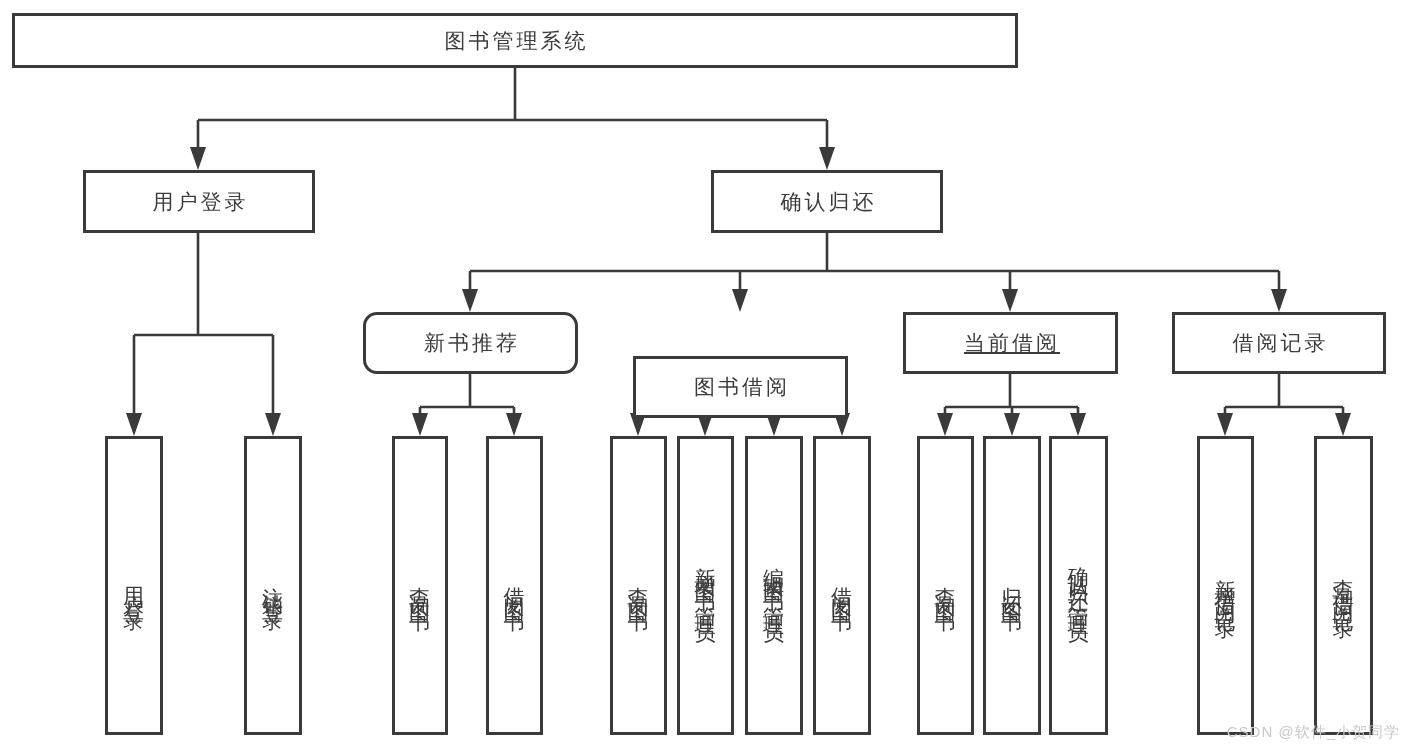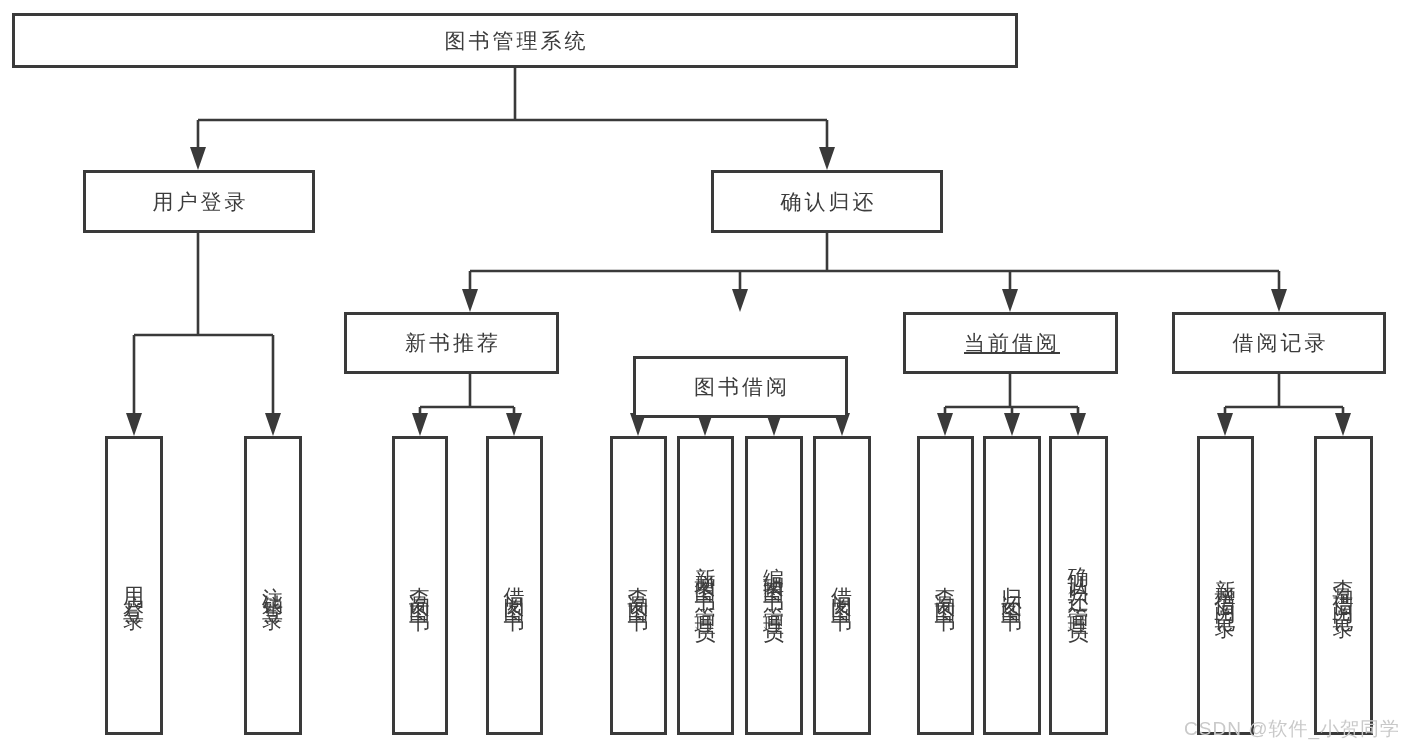--- a/index.html
+++ b/index.html
@@ -40,21 +40,21 @@
     text-orientation: mixed;
     font-size: 21px;
     line-height: 1.1;
     letter-spacing: 8px;
     white-space: nowrap;
   }
   .watermark {
     position: absolute;
     right: 5px;
     bottom: 5px;
-    font-size: 19px;
+    font-size: 15px;
     letter-spacing: 1px;
     color: #c9c9c9;
     white-space: nowrap;
   }
 </style>
 </head>
 <body>
 
 <div id="canvas">
 
@@ -95,21 +95,21 @@
     <span class="hlabel">图书管理系统</span>
   </div>
 
   <div class="node" style="left:83px; top:170px; width:232px; height:63px;">
     <span class="hlabel">用户登录</span>
   </div>
   <div class="node" style="left:711px; top:170px; width:232px; height:63px;">
     <span class="hlabel">确认归还</span>
   </div>
 
-  <div class="node" style="left:344px; top:312px; width:215px; height:62px;">
+  <div class="node" style="left:363px; top:312px; width:215px; height:62px;border-radius:14px;">
     <span class="hlabel">新书推荐</span>
   </div>
   <div class="node" style="left:633px; top:312px; width:215px; height:62px;margin-top:44px;">
     <span class="hlabel">图书借阅</span>
   </div>
   <div class="node" style="left:903px; top:312px; width:215px; height:62px;text-decoration:underline;">
     <span class="hlabel">当前借阅</span>
   </div>
   <div class="node" style="left:1172px; top:312px; width:214px; height:62px;">
     <span class="hlabel">借阅记录</span>

